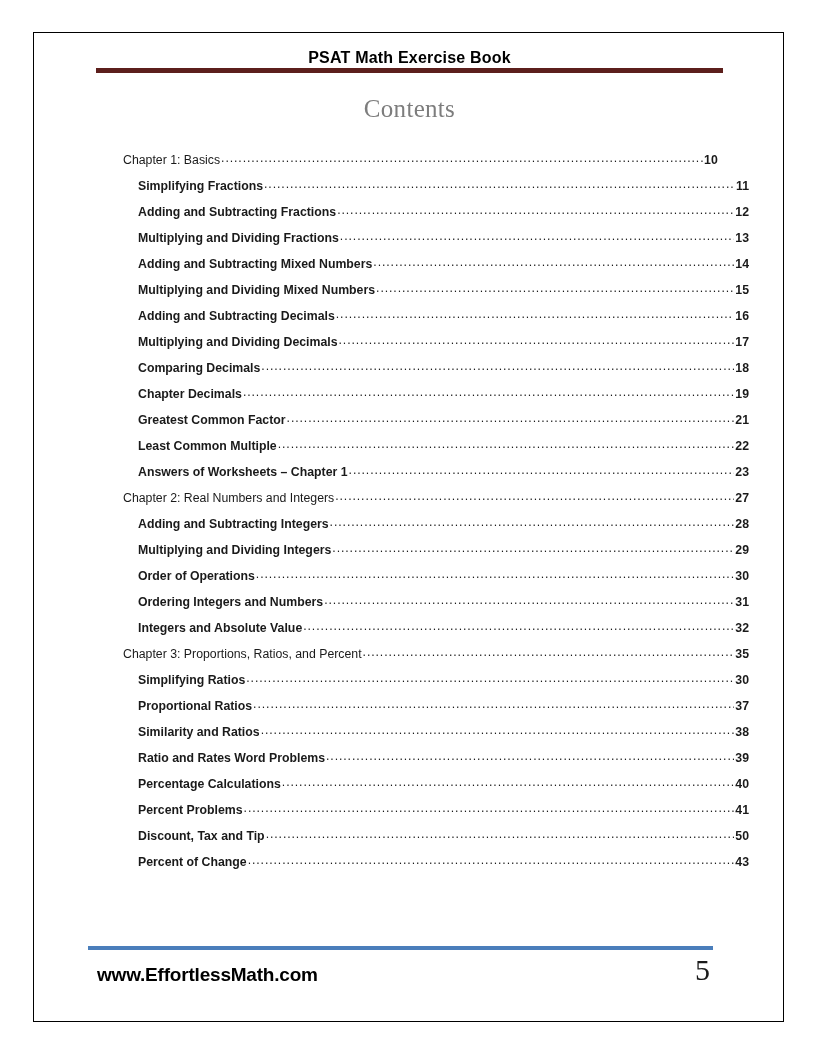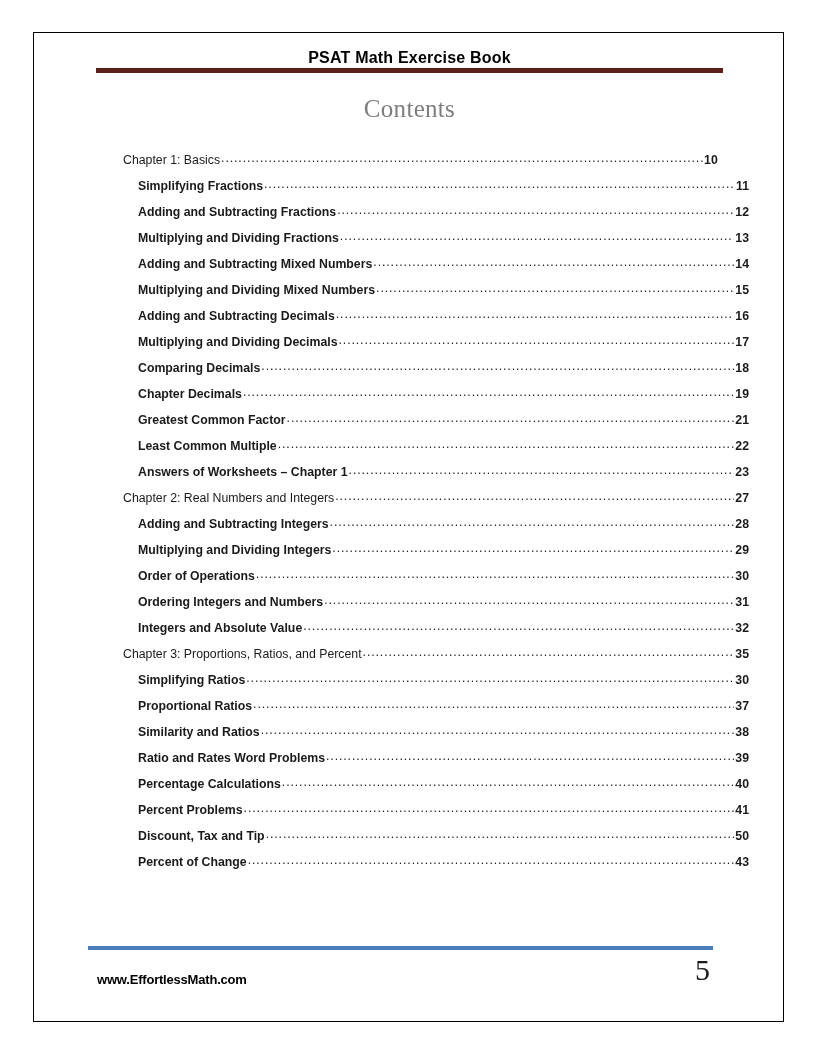--- a/index.html
+++ b/index.html
@@ -143,24 +143,23 @@
     top: 922px;
     width: 625px;
     height: 44px;
   }
   #site-url {
     position: absolute;
     left: 9px;
     top: 9px;
     font-family: "Liberation Sans", sans-serif;
     font-weight: bold;
-    font-size: 13px;
+    font-size: 19px;
     color: #000000;
     letter-spacing: -0.2px;
-    margin-top: 8px;
   }
   #page-number {
     position: absolute;
     right: 3px;
     top: -2px;
     font-family: "Liberation Serif", serif;
     font-size: 30px;
     color: #1a1a1a;
   }
 </style>

